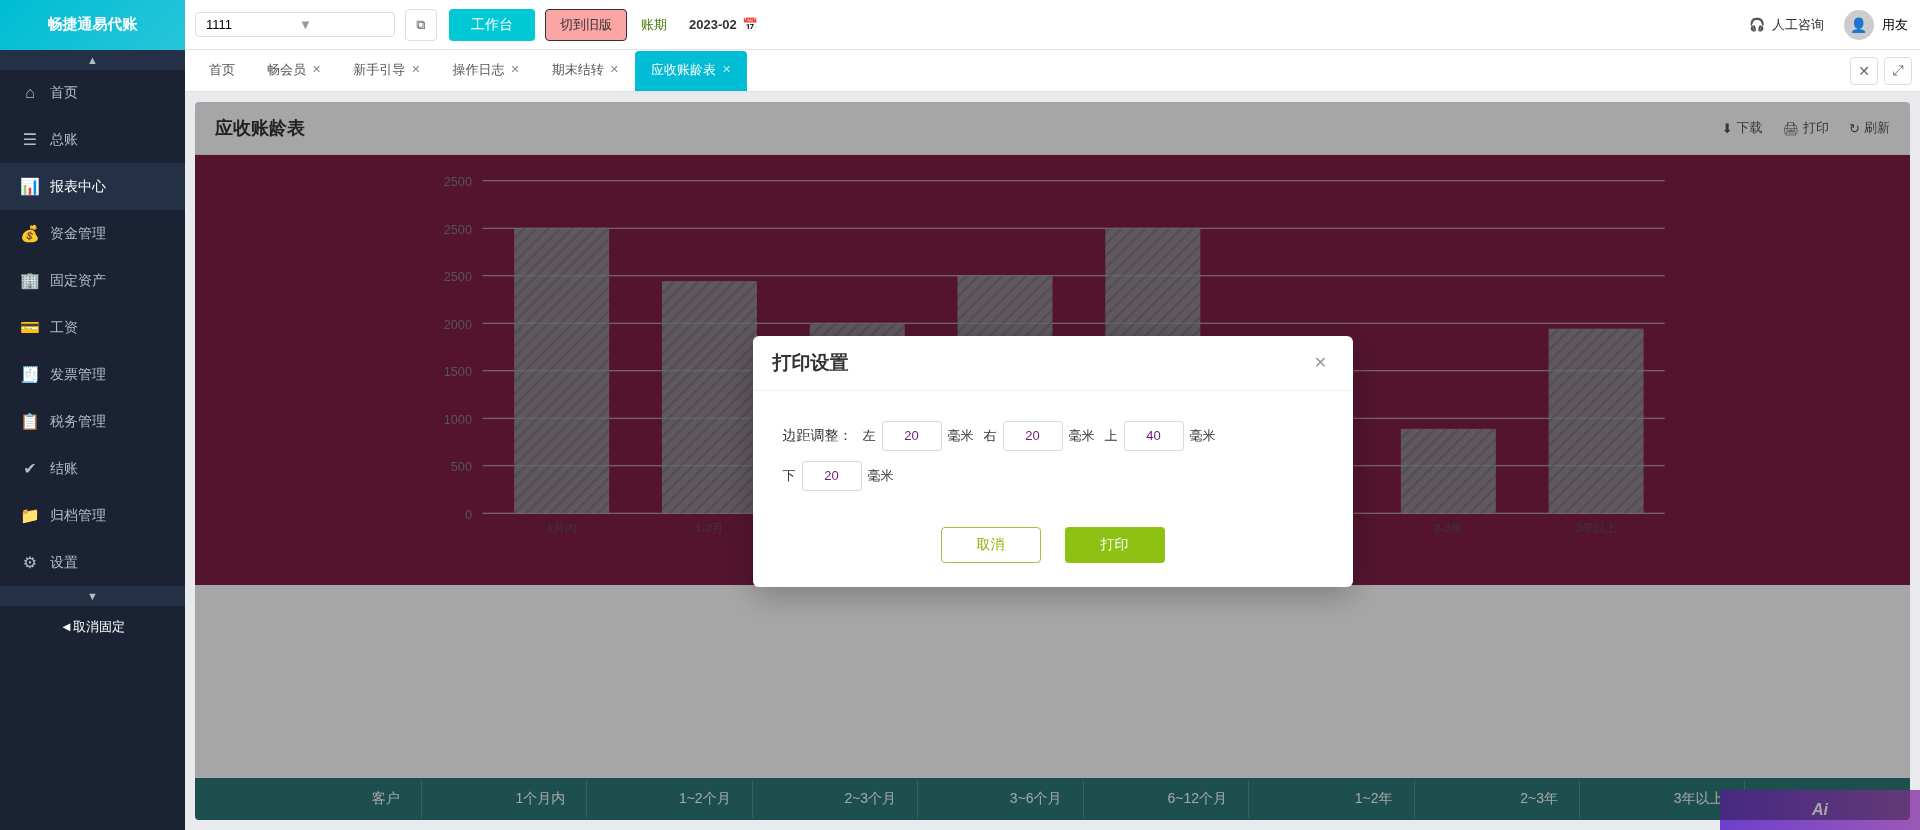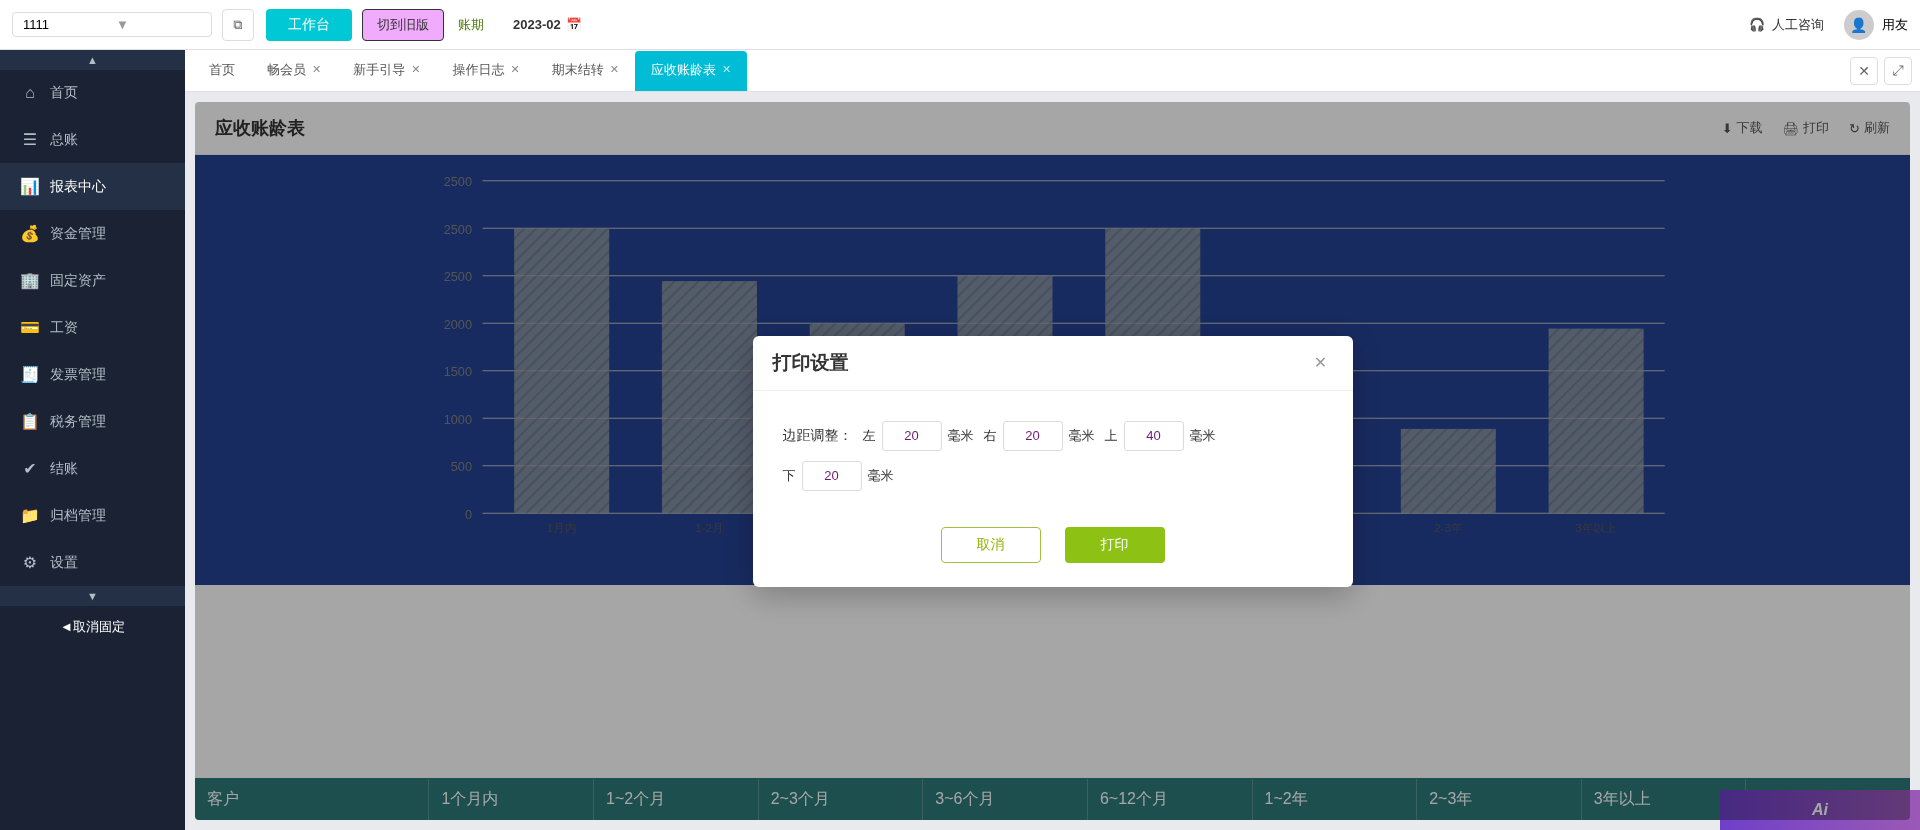--- a/index.html
+++ b/index.html
@@ -62,37 +62,37 @@
       background: #00c8d4;
       color: #fff;
       border: none;
       border-radius: 4px;
       padding: 7px 22px;
       font-size: 14px;
       cursor: pointer;
     }
     .switch-btn {
       margin-left: 10px;
-      background: #f0abfc;
+      background: #fca5a5;
       color: #333;
       border: 1px solid #333;
       border-radius: 4px;
       padding: 6px 14px;
       font-size: 13px;
       cursor: pointer;
     }
     .period-area {
       margin-left: 14px;
       display: flex;
       align-items: center;
       color: #333;
       font-size: 13px;
     }
     .period-area .label { margin-right: 22px; color: #4d7c0f; }
-    .period-area .value { font-weight: bold; margin-right: 6px; margin-left: 7px; }
+    .period-area .value { font-weight: bold; margin-right: 6px; }
     .period-area .cal-icon { color: #00bcd4; cursor: pointer; }
     .header-right {
       margin-left: auto;
       display: flex;
       align-items: center;
       gap: 20px;
     }
     .support-btn {
       display: flex;
       align-items: center;
@@ -262,46 +262,46 @@
       color: #555;
       cursor: pointer;
       font-size: 13px;
     }
 
     
     .chart-area {
       padding: 10px 8px;
       height: 430px;
       position: relative;
-      background: #1d4ed8;
+      background: #be185d;
       filter: brightness(0.85) grayscale(0.3);
     }
     .chart-svg {
       width: 100%;
       height: 380px;
     }
 
     
     .bottom-table {
       position: absolute;
       bottom: 0;
       left: 0;
       right: 0;
       height: 42px;
       background: #2d7a7a;
       display: flex;
       align-items: center;
     }
     .table-col {
       flex: 1;
-      text-align: left;
+      text-align: right;
       color: #fff;
-      font-size: 16px;
+      font-size: 14px;
       border-right: 1px solid rgba(255,255,255,0.2);
-      padding: 10px 12px;
+      padding: 10px 21px;
     }
     .table-col:last-child { border-right: none; }
     .table-col.wide { flex: 1.5; }
 
     
     .modal-overlay {
       position: absolute;
       top: 0; left: 0; right: 0; bottom: 0;
       background: rgba(0,0,0,0.35);
       display: flex;
@@ -416,20 +416,23 @@
       color: #fff;
       font-size: 16px;
       font-style: italic;
       font-weight: bold;
     }
   </style>
 </head>
 <body>
 
 <div class="header">
+  <div class="logo-area">
+    <span>畅捷通易代账</span>
+  </div>
   <div class="company-selector">
     <span>1111</span>
     <span class="arrow">▼</span>
   </div>
   <div class="copy-btn">
     <span>⧉</span>
   </div>
   <button class="workbench-btn">工作台</button>
   <button class="switch-btn">切到旧版</button>
   <div class="period-area">

